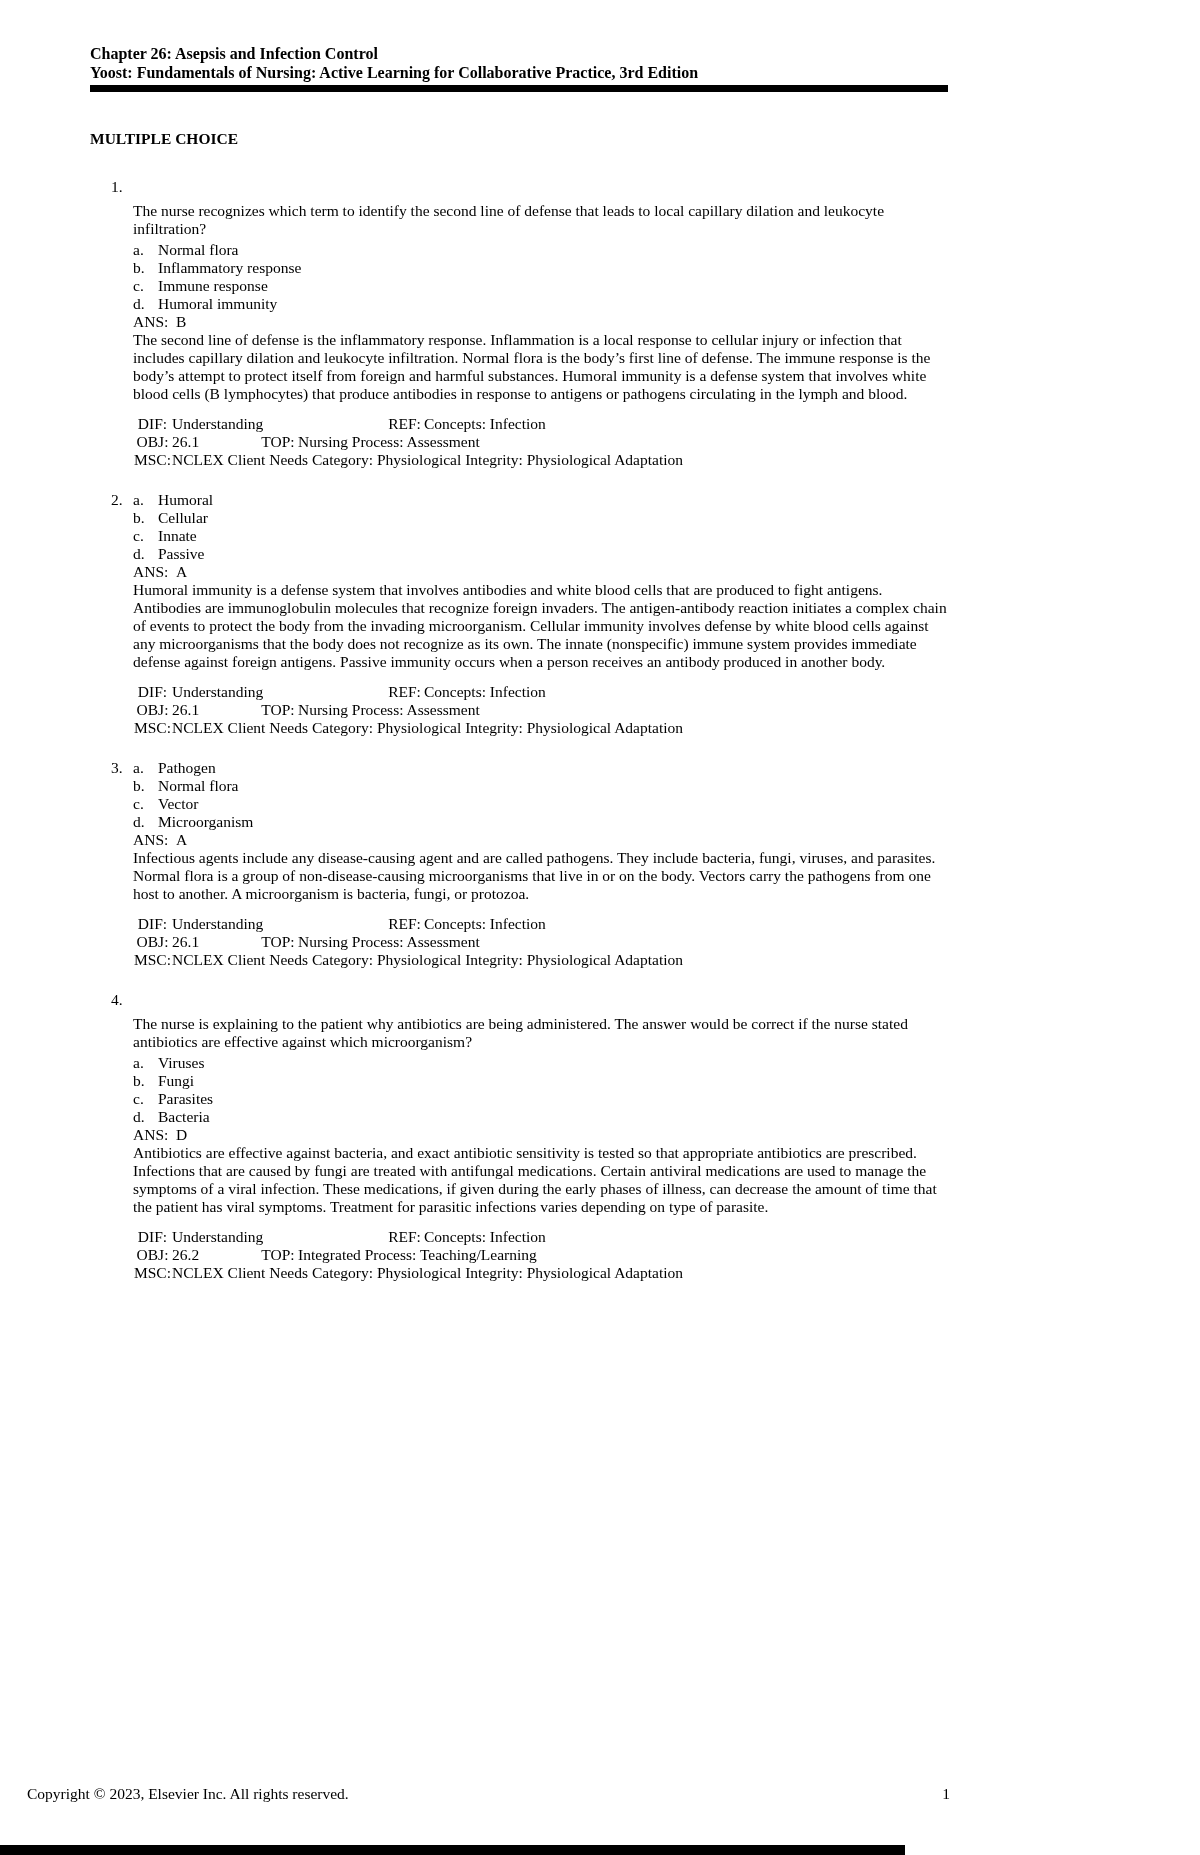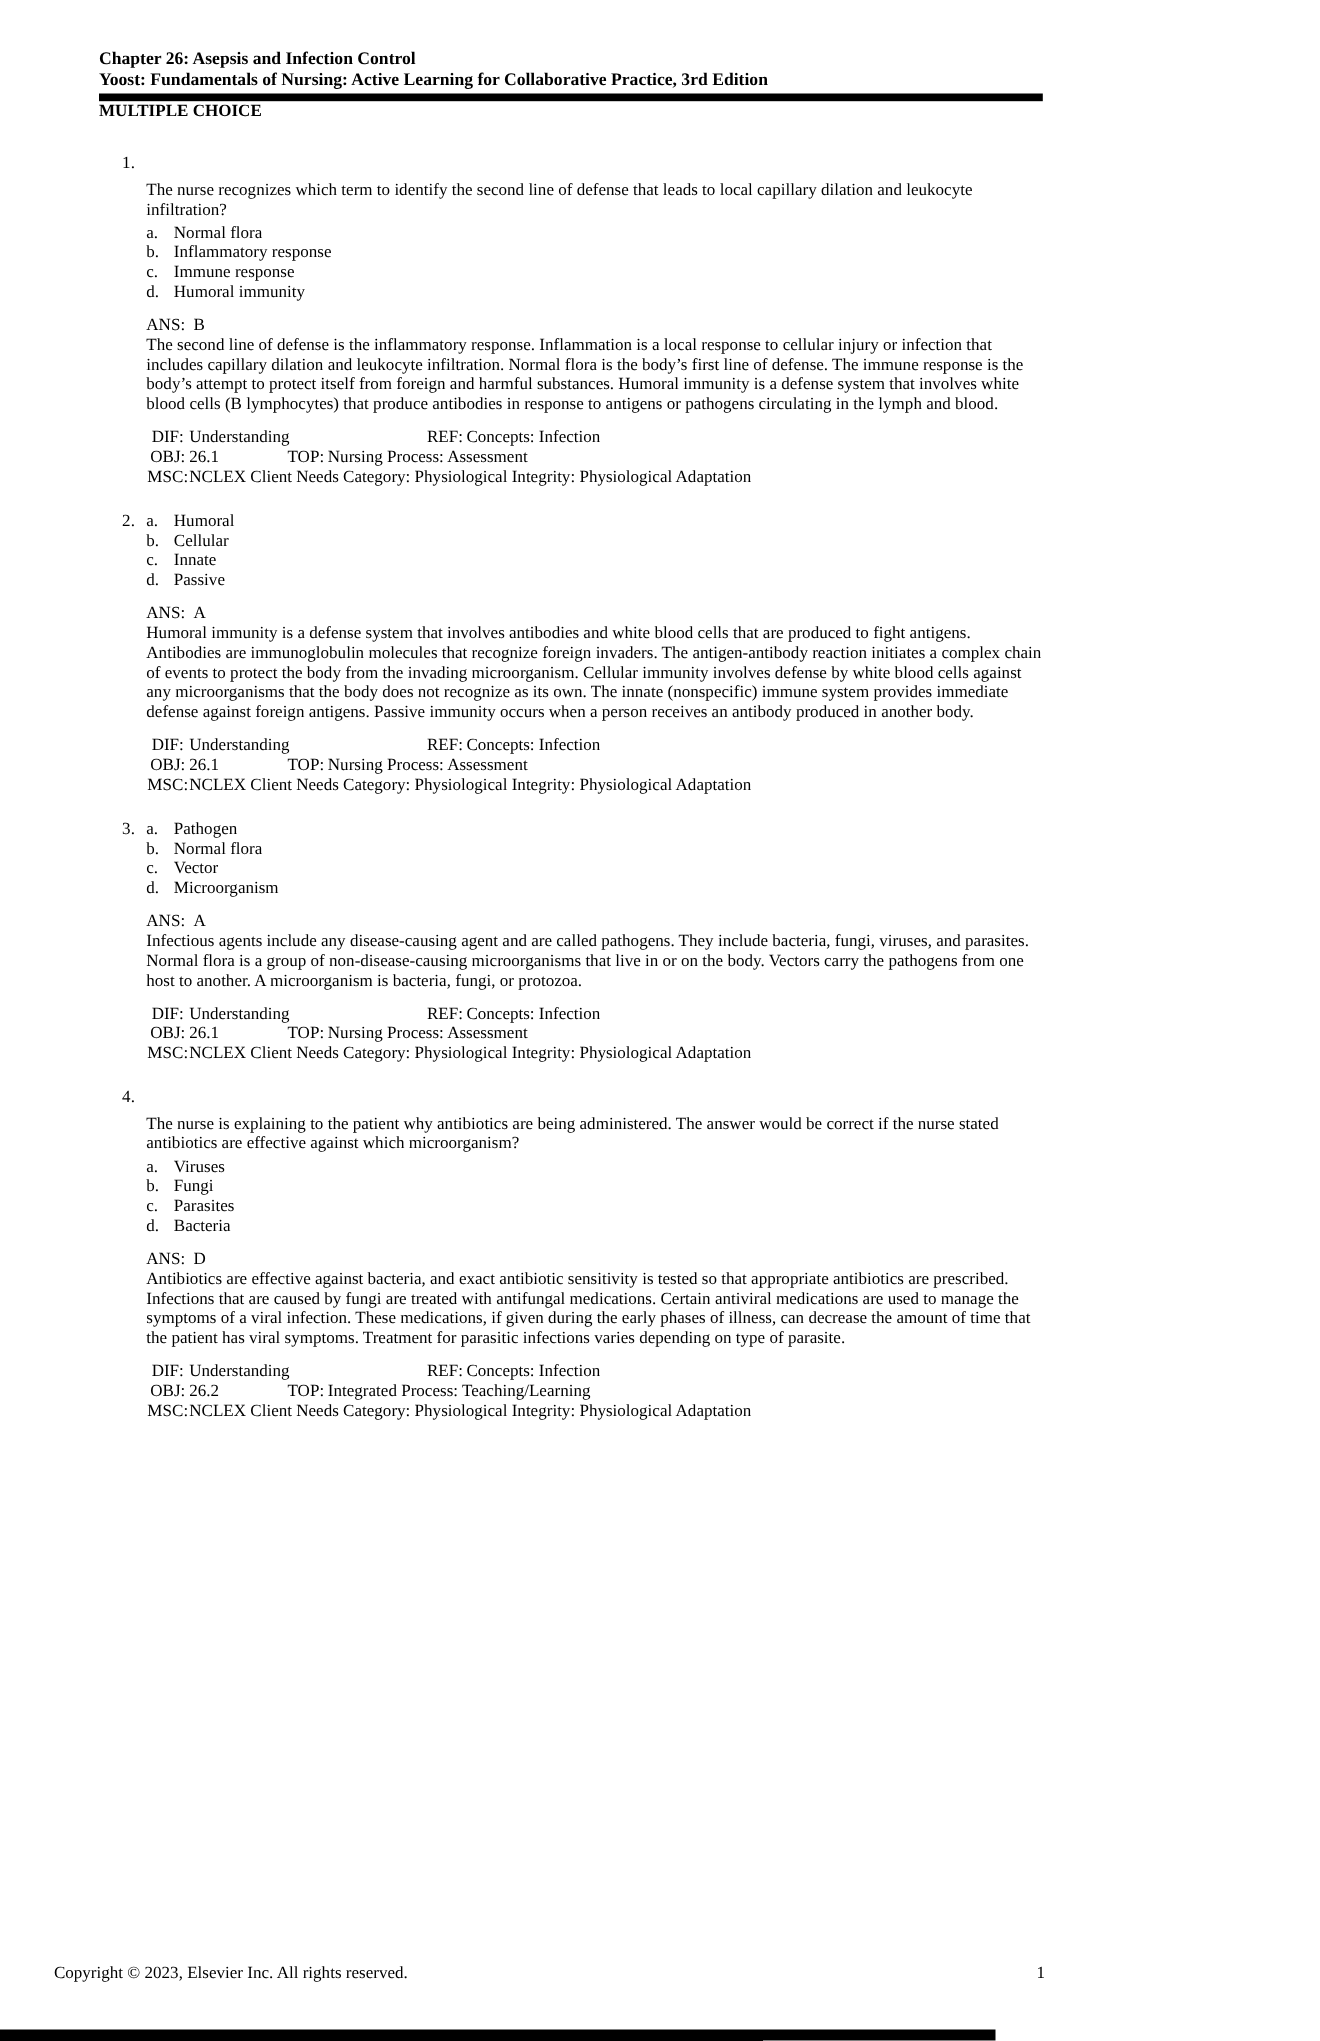--- a/index.html
+++ b/index.html
@@ -30,20 +30,21 @@
     line-height: 19px;
   }
   .hdr-rule {
     height: 7px;
     background: #000000;
     margin-top: 3px;
     width: 100%;
   }
   .section-title {
     font-weight: bold;
+    margin-top: 38px;
   }
   #questions {
     margin-top: 30px;
   }
   .question {
     display: flex;
     margin-bottom: 22px;
   }
   .qnum {
     width: 43px;
@@ -60,21 +61,20 @@
     margin-top: 24px;
   }
   .option {
     display: flex;
   }
   .opt-letter {
     width: 25px;
     flex: none;
   }
   .ans-line {
-    margin-top: 12px;
   }
   .ans-label {
     display: inline-block;
     width: 43px;
   }
   .meta {
     margin-top: 12px;
   }
   .meta-label {
     display: inline-block;
@@ -89,21 +89,21 @@
     display: inline-block;
     width: 86px;
   }
   .meta-label-top {
     display: inline-block;
     width: 40px;
     text-align: center;
   }
   .footer {
     position: absolute;
-    left: 49px;
+    left: 27px;
     right: 250px;
     bottom: 52px;
     display: flex;
     justify-content: space-between;
   }
   .bottom-bar {
     position: absolute;
     left: 0;
     bottom: 0;
     width: 905px;

